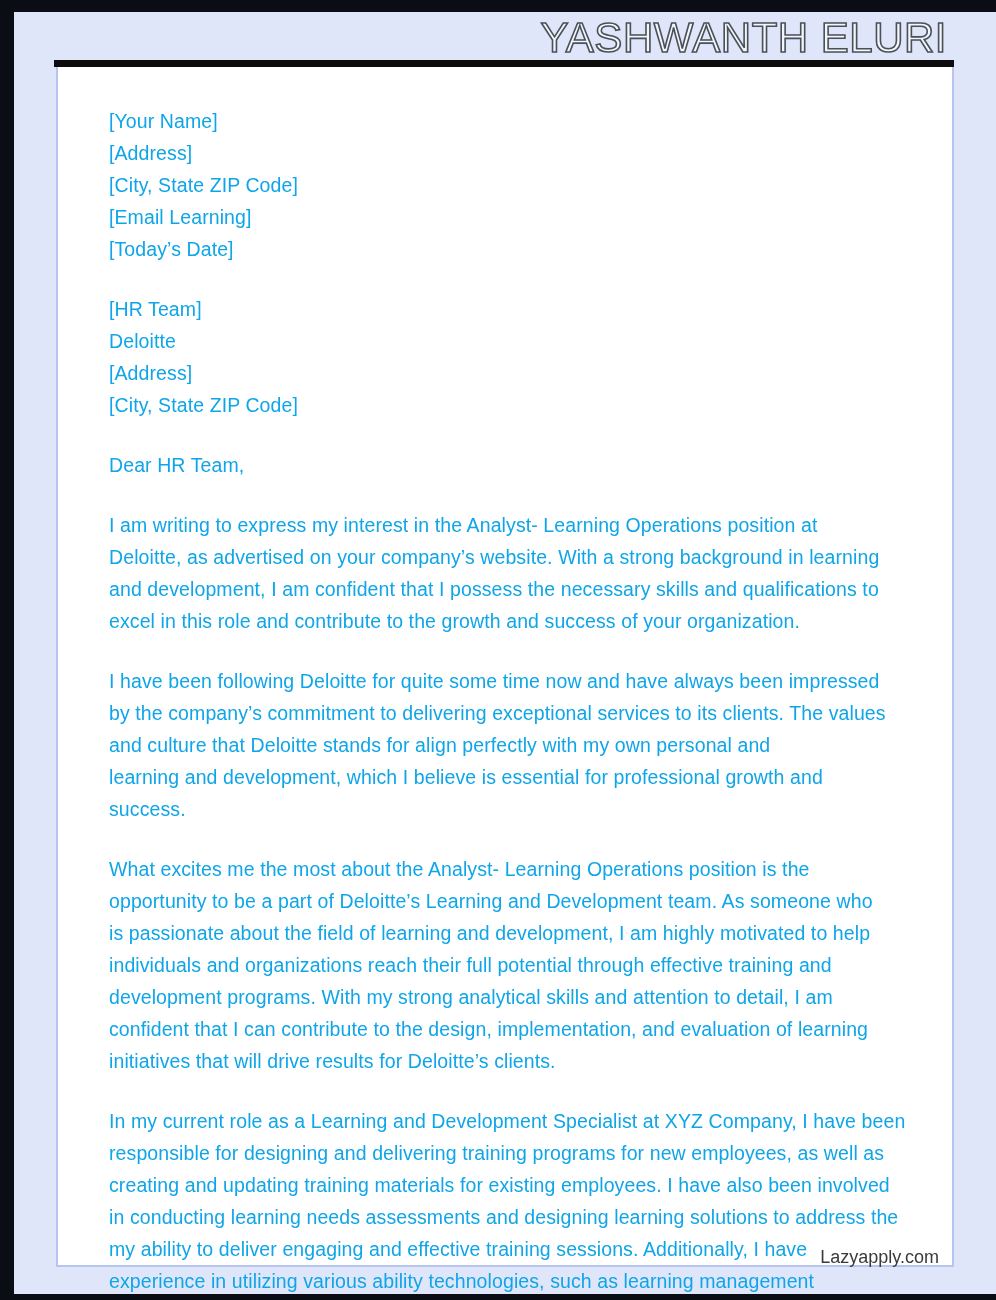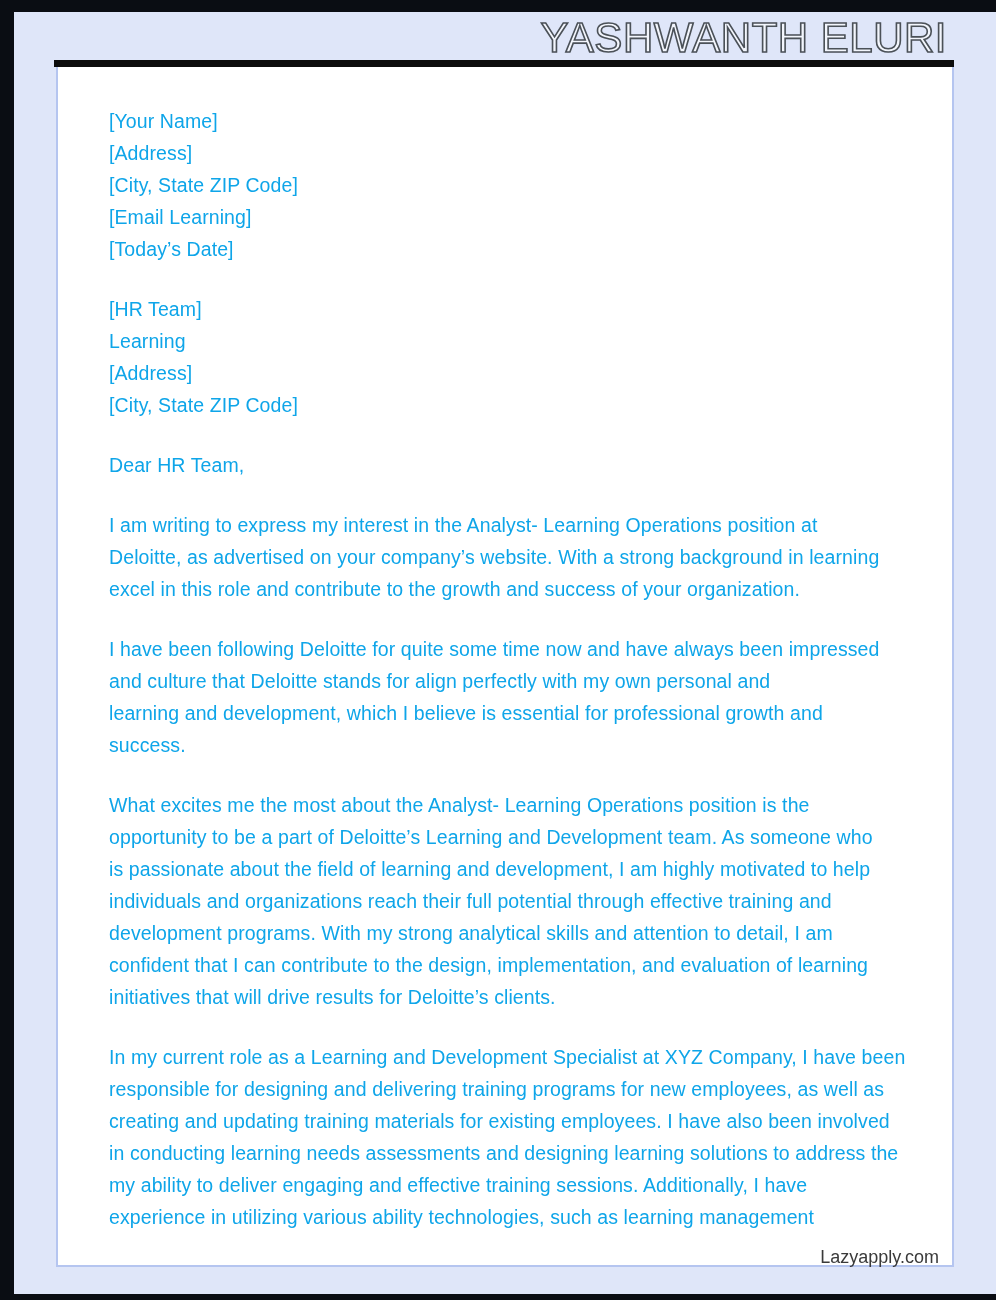--- a/index.html
+++ b/index.html
@@ -91,34 +91,36 @@
 <div class="letter-body">
     <div class="block">
       <div class="line">[Your Name]</div>
       <div class="line">[Address]</div>
       <div class="line">[City, State ZIP Code]</div>
       <div class="line">[Email Learning]</div>
       <div class="line">[Today’s Date]</div>
     </div>
     <div class="block">
       <div class="line">[HR Team]</div>
-      <div class="line">Learning</div>
+      <div class="line">Deloitte</div>
       <div class="line">[Address]</div>
       <div class="line">[City, State ZIP Code]</div>
     </div>
     <div class="block">
       <div class="line">Dear HR Team,</div>
     </div>
     <div class="block">
       <div class="line">I am writing to express my interest in the Analyst- Learning Operations position at</div>
       <div class="line">Deloitte, as advertised on your company’s website. With a strong background in learning</div>
+      <div class="line">and development, I am confident that I possess the necessary skills and qualifications to</div>
       <div class="line">excel in this role and contribute to the growth and success of your organization.</div>
     </div>
     <div class="block">
       <div class="line">I have been following Deloitte for quite some time now and have always been impressed</div>
+      <div class="line">by the company’s commitment to delivering exceptional services to its clients. The values</div>
       <div class="line">and culture that Deloitte stands for align perfectly with my own personal and</div>
       <div class="line">learning and development, which I believe is essential for professional growth and</div>
       <div class="line">success.</div>
     </div>
     <div class="block">
       <div class="line">What excites me the most about the Analyst- Learning Operations position is the</div>
       <div class="line">opportunity to be a part of Deloitte’s Learning and Development team. As someone who</div>
       <div class="line">is passionate about the field of learning and development, I am highly motivated to help</div>
       <div class="line">individuals and organizations reach their full potential through effective training and</div>
       <div class="line">development programs. With my strong analytical skills and attention to detail, I am</div>

